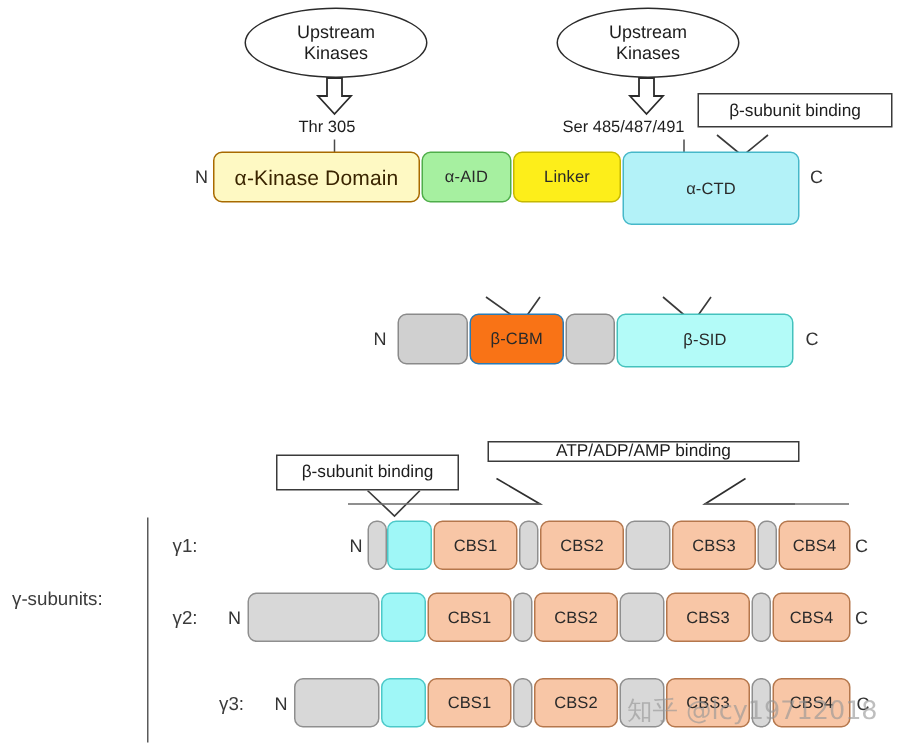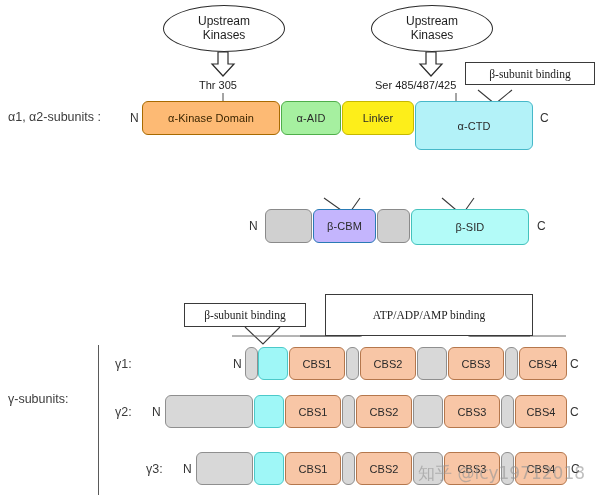--- a/index.html
+++ b/index.html
@@ -29,41 +29,40 @@
     position:absolute;
     box-sizing:border-box;
     border:1.2px solid #8a8a8a;
     border-radius:6px;
     display:flex;align-items:center;justify-content:center;
     font-size:11px;
     color:#2a2a2a;
     white-space:nowrap;
     letter-spacing:.1px;
   }
-  .b-orange{background:#fdba74;border-color:#a86a00;color:#3a2500;font-size:11px;}
+  .b-orange{background:#fef9c3;border-color:#a86a00;color:#3a2500;font-size:14px;}
   .b-green{background:#a6f0a0;border-color:#4fae4a;}
   .b-yellow{background:#fdee1a;border-color:#c5b800;}
   .b-cyan{background:#b3f2f8;border-color:#46b8c9;}
-  .b-blue{background:#c4b5fd;border-color:#2a7bb5;}
+  .b-blue{background:#f97316;border-color:#2a7bb5;}
   .b-palecyan{background:#b3fbf8;border-color:#44c2bd;}
   .b-grey{background:#d0d0d0;border-color:#8a8a8a;}
   .b-greyl{background:#d8d8d8;border-color:#8f8f8f;}
   .b-salmon{background:#f8c6a6;border-color:#b5774c;}
   .b-brightcyan{background:#9ff7f7;border-color:#4cc9c9;}
 
   
   .callout{
     position:absolute;
     box-sizing:border-box;
     background:#ffffff;
     border:1.1px solid #3a3a3a;
     display:flex;align-items:center;justify-content:center;
     font-size:11.5px;color:#1d1d1d;white-space:nowrap;
     padding:0 5px;
-    font-family:Liberation Serif, serif;
   }
 
   
   .ellipse{
     position:absolute;
     box-sizing:border-box;
     border:1.2px solid #2b2b2b;
     border-radius:50%;
     background:#fff;
     display:flex;align-items:center;justify-content:center;
@@ -125,44 +124,43 @@
   </div>
 
   <div class="ellipse" style="left:371px;top:5px;width:122px;height:47px;">
     <div>
       <div>Upstream</div>
       <div>Kinases</div>
     </div>
   </div>
 
   <div class="anno" style="left:199px;top:79px;">Thr 305</div>
-  <div class="anno" style="left:375px;top:79px;">Ser 485/487/425</div>
+  <div class="anno" style="left:375px;top:79px;">Ser 485/487/491</div>
 
   <div class="callout" style="left:465px;top:62px;width:130px;height:23px;">β-subunit binding</div>
 
-  <div class="rowlabel abs" style="left:8px;top:110px;">α1, α2-subunits :</div>
   <div class="term abs" style="left:130px;top:111px;">N</div>
   <div class="term abs" style="left:540px;top:111px;">C</div>
 
   <div class="block b-orange" style="left:142px;top:101px;width:138px;height:34px;">α-Kinase Domain</div>
   <div class="block b-yellow" style="left:342px;top:101px;width:72px;height:34px;">Linker</div>
   <div class="block b-green" style="left:281px;top:101px;width:60px;height:34px;">α-AID</div>
   <div class="block b-cyan" style="left:415px;top:101px;width:118px;height:49px;">α-CTD</div>
 
 
   <div class="term abs" style="left:249px;top:219px;">N</div>
   <div class="term abs" style="left:537px;top:219px;">C</div>
 
   <div class="block b-grey" style="left:265px;top:209px;width:47px;height:34px;"></div>
   <div class="block b-blue" style="left:313px;top:209px;width:63px;height:34px;">β-CBM</div>
   <div class="block b-grey" style="left:377px;top:209px;width:33px;height:34px;"></div>
   <div class="block b-palecyan" style="left:411px;top:209px;width:118px;height:36px;">β-SID</div>
 
   <div class="callout" style="left:184px;top:303px;width:122px;height:24px;">β-subunit binding</div>
-  <div class="callout" style="left:325px;top:294px;width:208px;height:42px;">ATP/ADP/AMP binding</div>
+  <div class="callout" style="left:325px;top:294px;width:208px;height:14px;">ATP/ADP/AMP binding</div>
 
   <div class="rowlabel abs" style="left:8px;top:392px;">γ-subunits:</div>
   <div class="vdiv" style="left:98px;top:345px;height:150px;"></div>
 
   <div class="sublabel abs" style="left:115px;top:357px;">γ1:</div>
   <div class="term abs" style="left:233px;top:357px;">N</div>
   <div class="term abs" style="left:570px;top:357px;">C</div>
 
   <div class="block b-greyl" style="left:245px;top:347px;width:13px;height:33px;"></div>
   <div class="block b-brightcyan" style="left:258px;top:347px;width:30px;height:33px;"></div>

